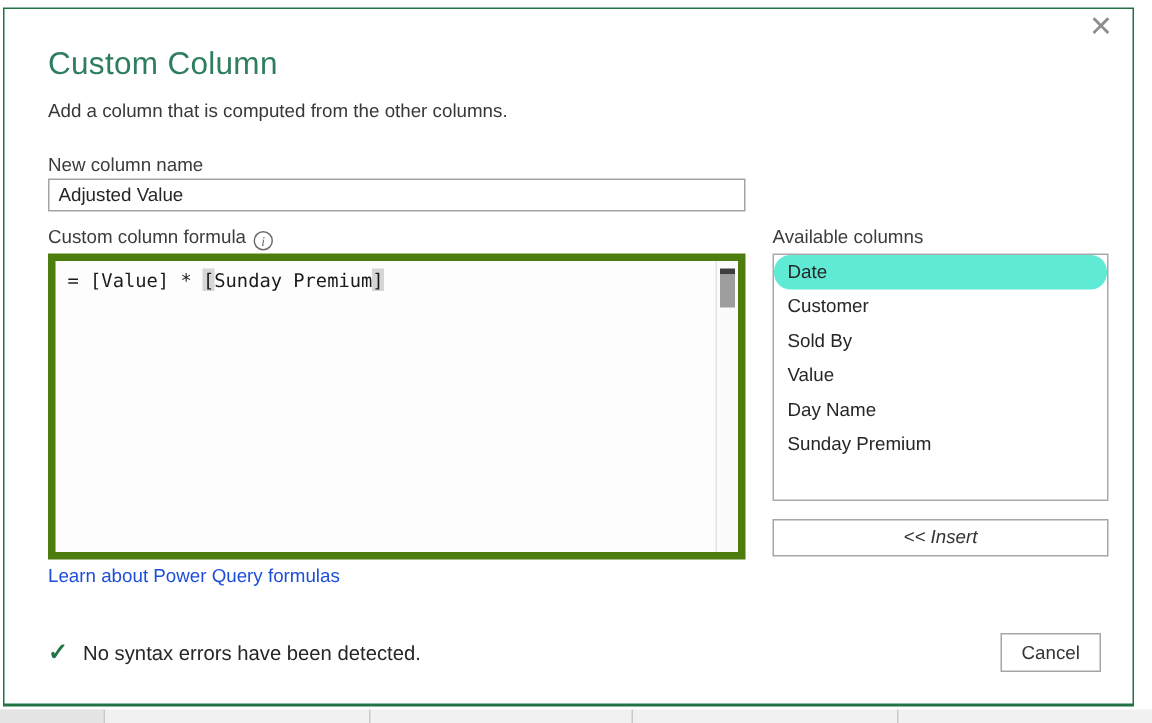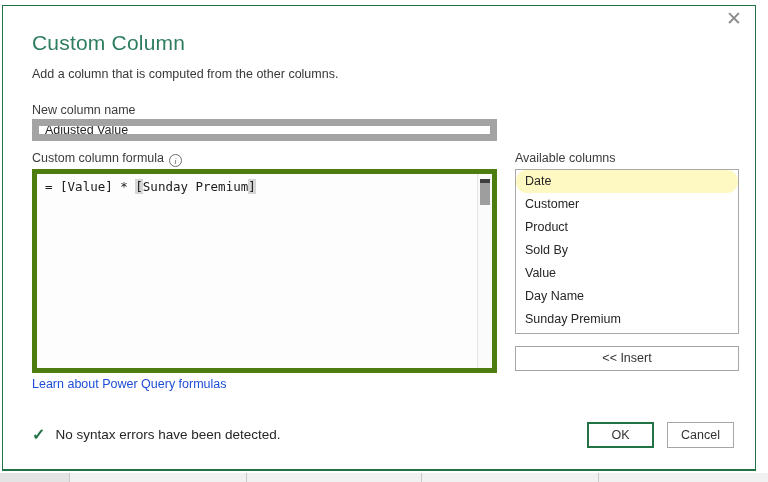--- a/index.html
+++ b/index.html
@@ -18,21 +18,21 @@
     position:absolute; left:29px; top:25px; font-size:21px; color:#2e7d5e;
     letter-spacing:0.2px;
     text-align:right;
   }
   .subtitle {
     position:absolute; left:29px; top:61px; font-size:12.5px; color:#383838;
   }
   .field-label { position:absolute; font-size:12.5px; color:#3c3c3c; }
   .name-input {
     position:absolute; left:29px; top:113px; width:465px; height:22px;
-    border:7px solid #a3a3a3; font-size:12.5px; color:#262626;
+    border:1px solid #a3a3a3; font-size:12.5px; color:#262626;
     padding:0 6px; font-family:"Liberation Sans", sans-serif; background:#fff;
     outline:none;
   }
   .info-icon {
     display:inline-block; width:13px; height:13px; border:1px solid #6d6d6d;
     border-radius:50%; font-size:9px; line-height:12px; text-align:center;
     color:#6d6d6d; margin-left:5px; vertical-align:-2px;
     font-family:"Liberation Serif", serif; font-style:italic; cursor:default;
   }
   .formula-box {
@@ -53,26 +53,27 @@
   .v-thumb .cap { height:4px; background:#3f3f3f; }
   .v-thumb .bar { height:22px; background:#9e9e9e; }
   .columns-list {
     position:absolute; left:512px; top:163px; width:224px; height:165px;
     border:1px solid #a9a9a9; background:#ffffff; overflow:hidden;
   }
   .col-item {
     height:23px; line-height:23px; padding-left:9px; font-size:12.5px;
     color:#262626; cursor:default;
   }
-  .col-item.selected { background:#fef9c3;border-radius:11px; }
+  .col-item.selected { background:#5eead4;border-radius:11px; }
   .insert-btn {
     position:absolute; left:512px; top:340px; width:224px; height:25px;
     background:#ffffff; border:1px solid #a6a6a6; font-size:12.5px;
     color:#333333; text-align:center; line-height:23px; cursor:pointer;
     font-family:"Liberation Sans", sans-serif;
+    font-style:italic;
   }
   .formula-link {
     position:absolute; left:29px; top:371px; font-size:12.5px; color:#1d4ed8;
     text-decoration:none; cursor:pointer;
   }
   .status-row {
     position:absolute; left:29px; top:419px; display:flex; align-items:center;
   }
   .check-icon {
     color:#217346; font-size:16px; font-weight:bold; margin-right:10px;
@@ -123,37 +124,35 @@
       <div class="v-thumb">
         <div class="cap"></div>
         <div class="bar"></div>
       </div>
     </div>
   </div>
 
   <div class="columns-list">
     <div class="col-item selected">Date</div>
     <div class="col-item">Customer</div>
-    <div class="col-item">Product</div>
     <div class="col-item">Sold By</div>
     <div class="col-item">Value</div>
     <div class="col-item">Day Name</div>
     <div class="col-item">Sunday Premium</div>
   </div>
 
   <button class="insert-btn">&lt;&lt; Insert</button>
 
   <a class="formula-link">Learn about Power Query formulas</a>
 
   <div class="status-row">
     <span class="check-icon">✓</span>
     <span class="status-text">No syntax errors have been detected.</span>
   </div>
 
-  <button class="btn btn-ok">OK</button>
   <button class="btn btn-cancel">Cancel</button>
 
 </div>
 
 <div class="sheet-strip">
   <div class="cell-dark"></div>
   <div class="grid-line" style="left:69px;"></div>
   <div class="grid-line" style="left:246px;"></div>
   <div class="grid-line" style="left:421px;"></div>
   <div class="grid-line" style="left:598px;"></div>

